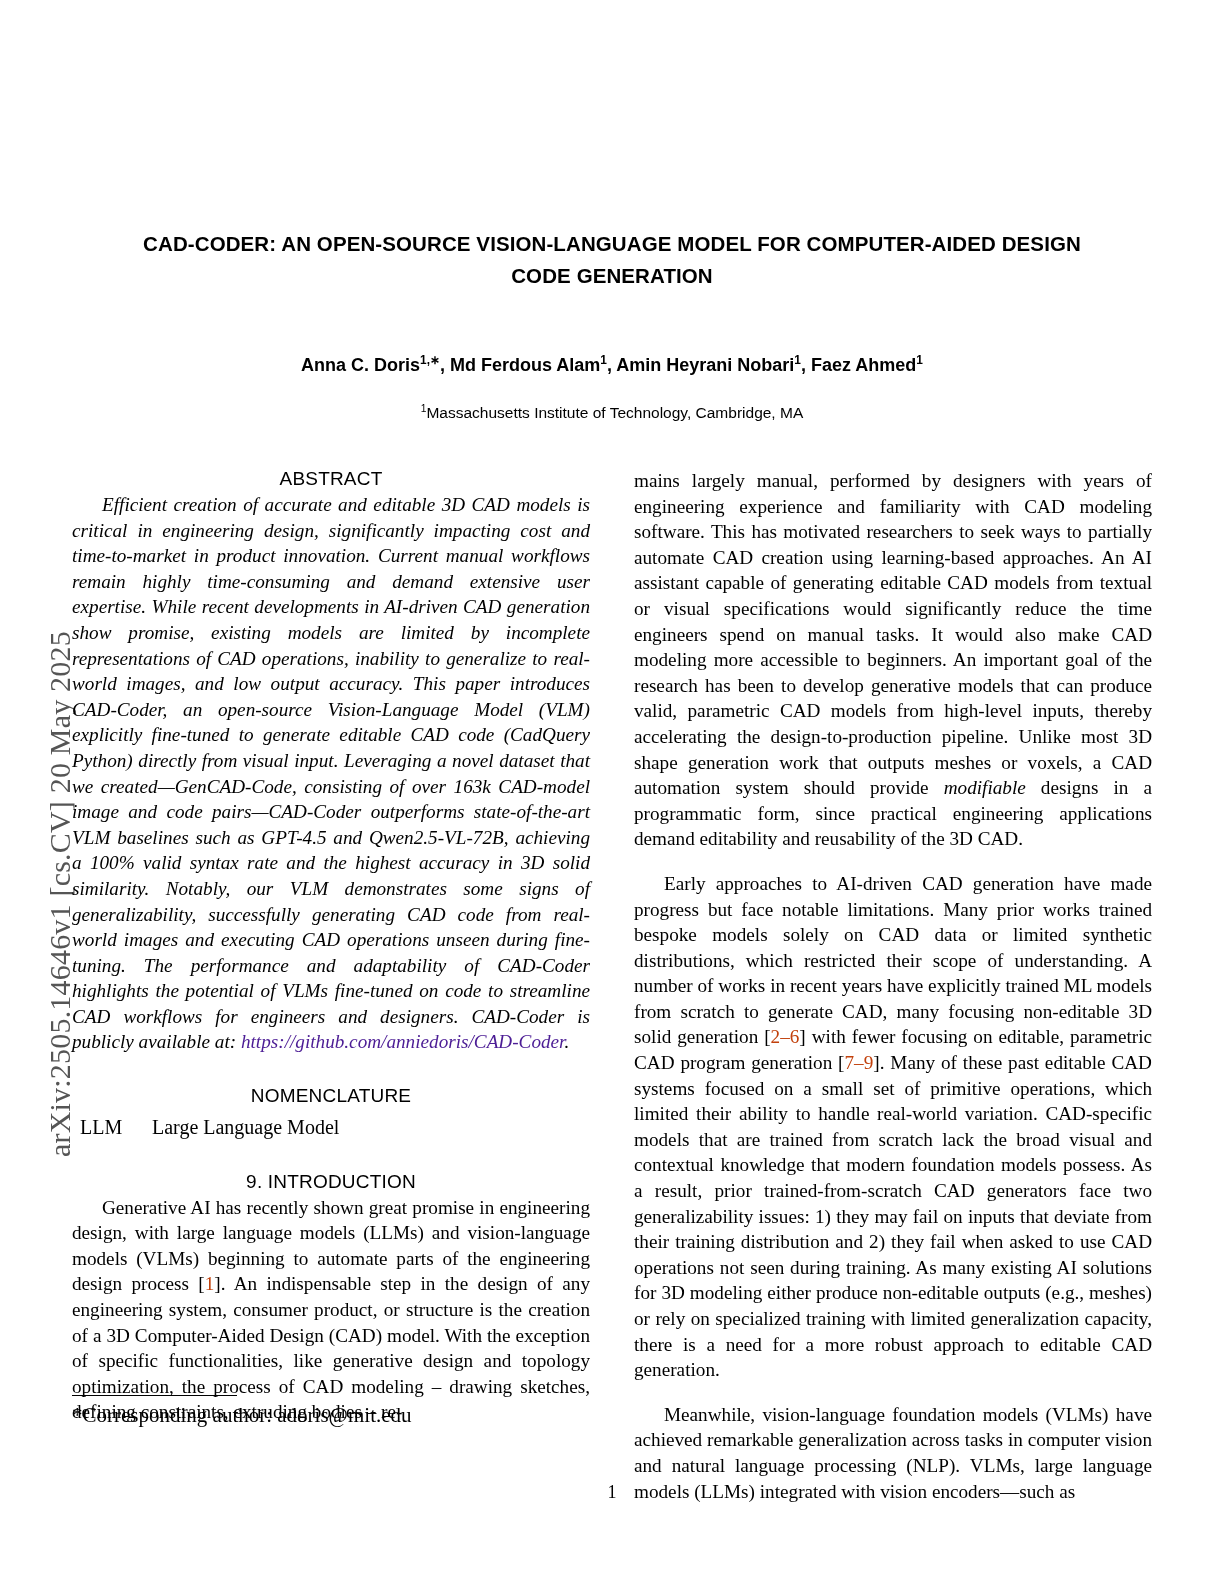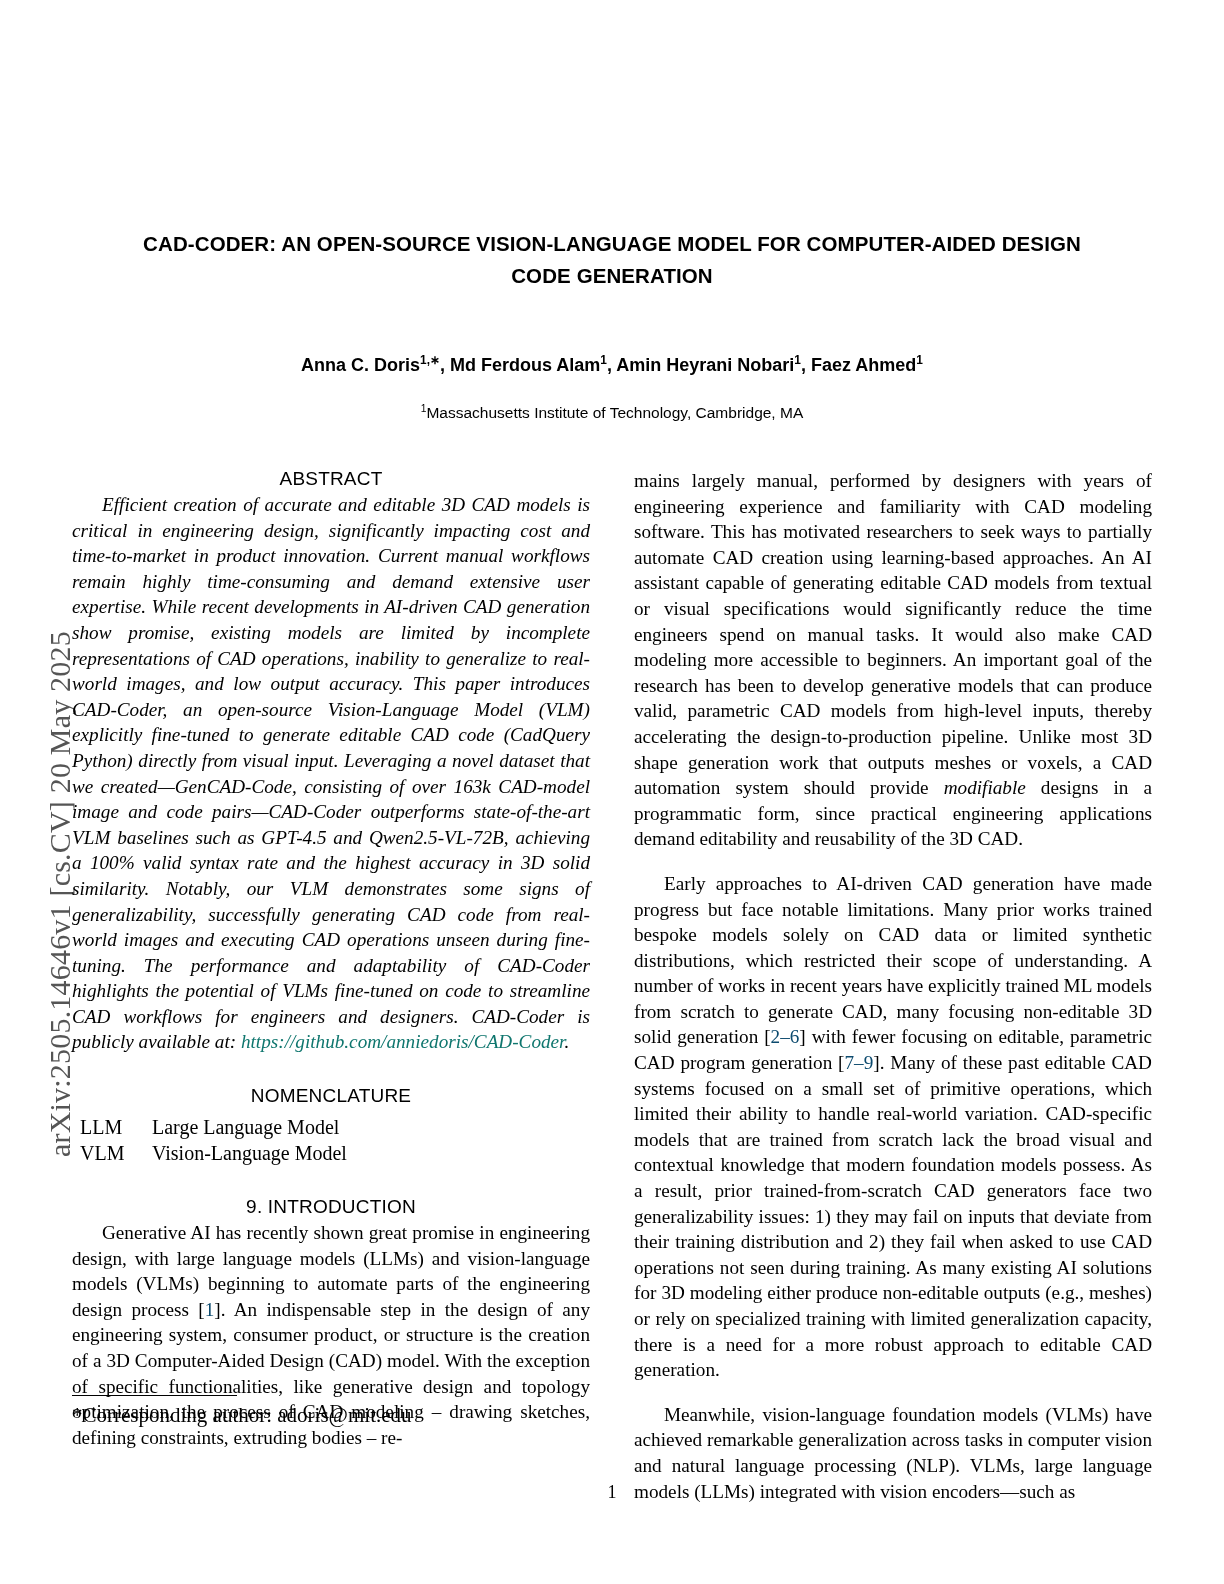--- a/index.html
+++ b/index.html
@@ -115,24 +115,24 @@
     margin: 0;
     font-family: "Liberation Serif", serif;
     font-style: italic;
     font-size: 19.2px;
     line-height: 25.6px;
     text-align: justify;
     text-indent: 30px;
   }
 
   a.url, .url {
-    color: #0f766e;
+    color: #4c1d95;
     text-decoration: none;
   }
-  .cite { color: #0c4a6e; }
+  .cite { color: #c2410c; }
   .ital { font-style: italic; }
 
   
   #nomenclature-list {
     margin: 8px;
     padding: 0;
     list-style: none;
     font-size: 20px;
     line-height: 25.5px;
   }
@@ -186,24 +186,20 @@
     <div class="column" id="col-left">
       <h2 class="sec-head">ABSTRACT</h2>
       <p class="abstract">Efficient creation of accurate and editable 3D CAD models is critical in engineering design, significantly impacting cost and time-to-market in product innovation. Current manual workflows remain highly time-consuming and demand extensive user expertise. While recent developments in AI-driven CAD generation show promise, existing models are limited by incomplete representations of CAD operations, inability to generalize to real-world images, and low output accuracy. This paper introduces CAD-Coder, an open-source Vision-Language Model (VLM) explicitly fine-tuned to generate editable CAD code (CadQuery Python) directly from visual input. Leveraging a novel dataset that we created—GenCAD-Code, consisting of over 163k CAD-model image and code pairs—CAD-Coder outperforms state-of-the-art VLM baselines such as GPT-4.5 and Qwen2.5-VL-72B, achieving a 100% valid syntax rate and the highest accuracy in 3D solid similarity. Notably, our VLM demonstrates some signs of generalizability, successfully generating CAD code from real-world images and executing CAD operations unseen during fine-tuning. The performance and adaptability of CAD-Coder highlights the potential of VLMs fine-tuned on code to streamline CAD workflows for engineers and designers. CAD-Coder is publicly available at: <span class="url">https://github.com/anniedoris/CAD-Coder</span>.</p>
 
       <h2 class="sec-head spaced-above">NOMENCLATURE</h2>
       <ul id="nomenclature-list">
         <li>
           <span class="term">LLM</span>
           <span class="def">Large Language Model</span>
         </li>
-        <li>
-          <span class="term">VLM</span>
-          <span class="def">Vision-Language Model</span>
-        </li>
       </ul>
 
       <h2 class="sec-head spaced-above">9.  INTRODUCTION</h2>
       <p class="body indent">Generative AI has recently shown great promise in engineering design, with large language models (LLMs) and vision-language models (VLMs) beginning to automate parts of the engineering design process [<span class="cite">1</span>]. An indispensable step in the design of any engineering system, consumer product, or structure is the creation of a 3D Computer-Aided Design (CAD) model. With the exception of specific functionalities, like generative design and topology optimization, the process of CAD modeling – drawing sketches, defining constraints, extruding bodies – re-</p>
     </div>
 
     <div class="column" id="col-right">
       <p class="body">mains largely manual, performed by designers with years of engineering experience and familiarity with CAD modeling software. This has motivated researchers to seek ways to partially automate CAD creation using learning-based approaches. An AI assistant capable of generating editable CAD models from textual or visual specifications would significantly reduce the time engineers spend on manual tasks. It would also make CAD modeling more accessible to beginners. An important goal of the research has been to develop generative models that can produce valid, parametric CAD models from high-level inputs, thereby accelerating the design-to-production pipeline. Unlike most 3D shape generation work that outputs meshes or voxels, a CAD automation system should provide <span class="ital">modifiable</span> designs in a programmatic form, since practical engineering applications demand editability and reusability of the 3D CAD.</p>
       <p class="body indent">Early approaches to AI-driven CAD generation have made progress but face notable limitations. Many prior works trained bespoke models solely on CAD data or limited synthetic distributions, which restricted their scope of understanding. A number of works in recent years have explicitly trained ML models from scratch to generate CAD, many focusing non-editable 3D solid generation [<span class="cite">2–6</span>] with fewer focusing on editable, parametric CAD program generation [<span class="cite">7–9</span>]. Many of these past editable CAD systems focused on a small set of primitive operations, which limited their ability to handle real-world variation. CAD-specific models that are trained from scratch lack the broad visual and contextual knowledge that modern foundation models possess. As a result, prior trained-from-scratch CAD generators face two generalizability issues: 1) they may fail on inputs that deviate from their training distribution and 2) they fail when asked to use CAD operations not seen during training. As many existing AI solutions for 3D modeling either produce non-editable outputs (e.g., meshes) or rely on specialized training with limited generalization capacity, there is a need for a more robust approach to editable CAD generation.</p>
       <p class="body indent">Meanwhile, vision-language foundation models (VLMs) have achieved remarkable generalization across tasks in computer vision and natural language processing (NLP). VLMs, large language models (LLMs) integrated with vision encoders—such as</p>

